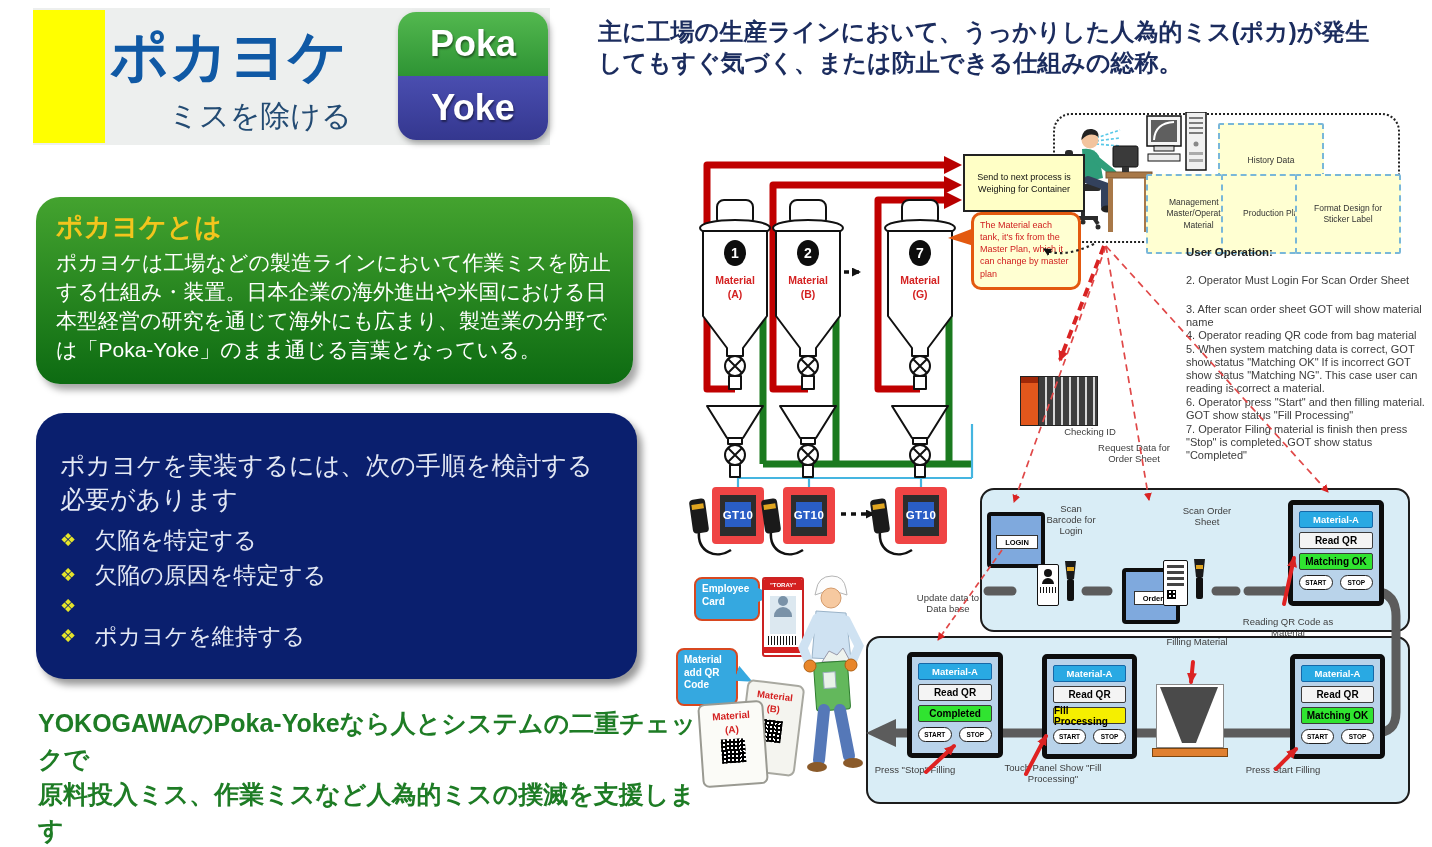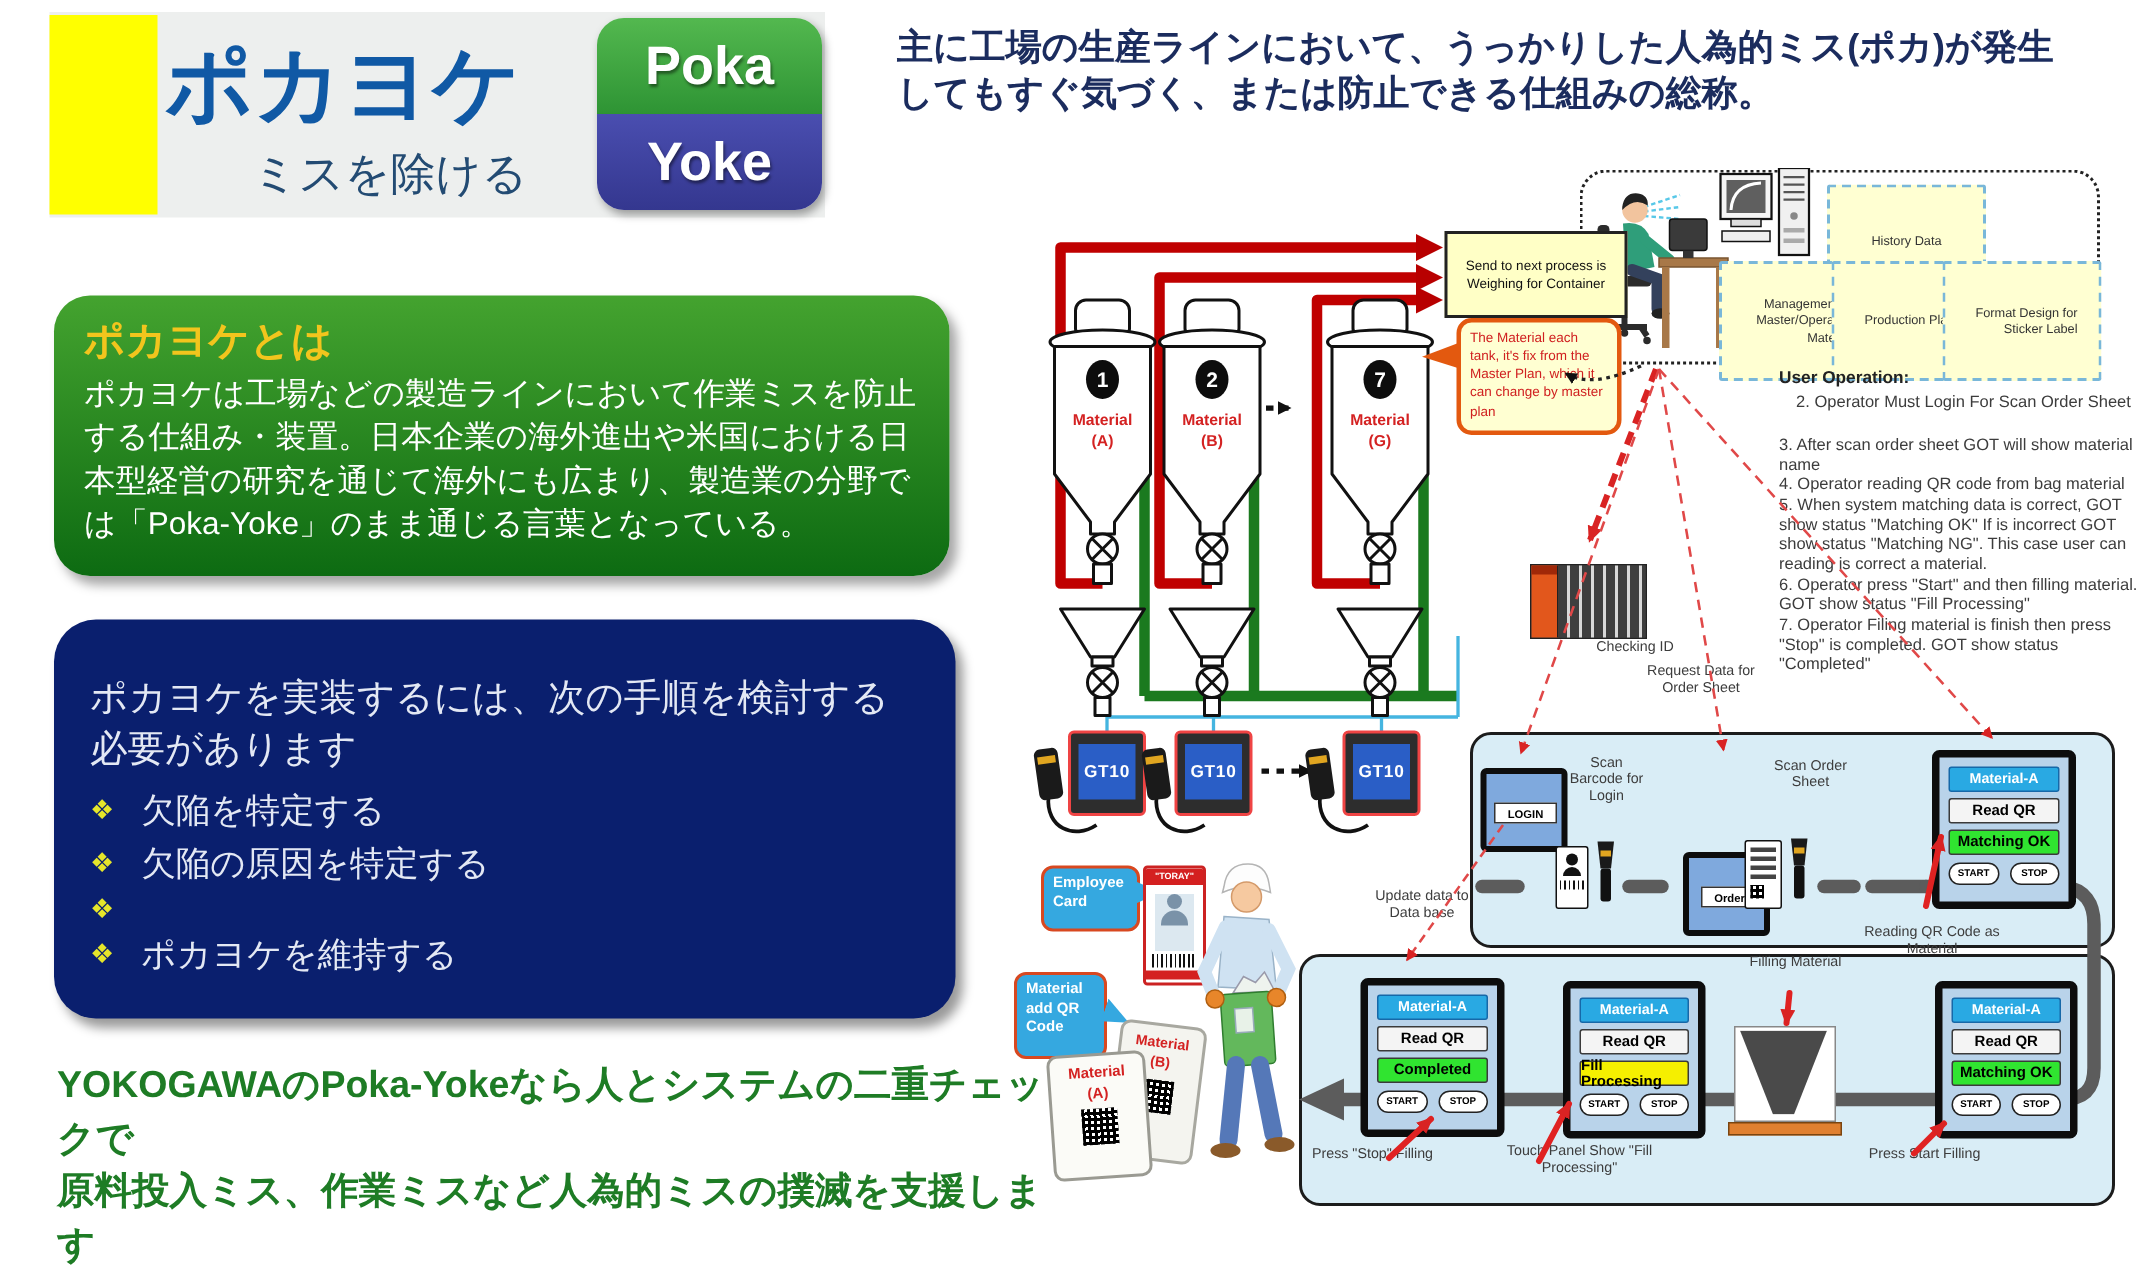--- a/index.html
+++ b/index.html
@@ -1,21 +1,21 @@
 <!DOCTYPE html>
 <html><head>
 <meta charset="utf-8">
 <style>
   html,body{margin:0;padding:0;background:#fff;font-family:"Liberation Sans",sans-serif;}
   .stage{position:relative;width:1432px;height:847px;background:#fff;overflow:hidden;}
   .abs{position:absolute;}
   .z1{z-index:1}.z2{z-index:2}.z3{z-index:3}.z4{z-index:4}
   .lbl{font-size:9.5px;color:#3d3d3d;text-align:center;line-height:1.18;}
   .sysbox{background:#ffffd2;border:2px dashed #79b7d9;color:#333;font-size:8.5px;
-          display:flex;align-items:center;justify-content:center;text-align:right;
+          display:flex;align-items:center;justify-content:center;text-align:center;
           line-height:1.3;border-radius:2px;padding:14px;}
   .note{background:#ffffc6;border:2px solid #222;font-size:9px;line-height:1.35;text-align:center;
         display:flex;align-items:center;justify-content:center;color:#111;padding:2px;}
   .callout-o{background:#ffffd2;border:3px solid #e3590f;border-radius:10px;color:#d02020;
              font-size:9px;line-height:1.35;padding:4px 6px;}
   .callout-b{background:#35a8e0;border:2.5px solid #d84820;border-radius:8px;color:#fff;
              font-weight:bold;font-size:10px;line-height:1.25;padding:4px 6px;}
   .mscreen{background:#b9d3ea;border:5px solid #0d0d0d;border-radius:5px;padding:6px;
            display:flex;flex-direction:column;gap:4px;box-sizing:border-box;}
   .bar{height:15px;display:flex;align-items:center;justify-content:center;font-weight:bold;
@@ -23,21 +23,21 @@
   .bar.title{background:#29a9e3;color:#fff;border-color:#1668a8;font-size:9.5px;}
   .bar.read{background:#f4f4f4;color:#000;}
   .bar.green{background:#30e430;color:#000;}
   .bar.yellow{background:#f5ef00;color:#000;}
   .btnrow{display:flex;justify-content:center;gap:7px;margin-top:1px;}
   .pill{width:34px;height:13px;border:1.6px solid #222;border-radius:8px;background:#fff;color:#000;
         font-size:6.5px;font-weight:bold;display:flex;align-items:center;justify-content:center;}
   .sscreen{background:#7fa9dd;border:4px solid #0d0d0d;border-radius:4px;position:relative;box-sizing:border-box;}
   .sbtn{position:absolute;background:#fff;border:1.6px solid #333;font-weight:bold;font-size:7.5px;
         display:flex;align-items:center;justify-content:center;color:#000;}
-  .gt10{background:#2d2d2d;border:2px solid #ef4444;border-radius:4px;padding:7px 5px 9px;box-sizing:border-box;}
+  .gt10{background:#2d2d2d;border:8px solid #ef4444;border-radius:4px;padding:7px 5px 9px;box-sizing:border-box;}
   .gt10 .scr{background:#2a5ec6;height:100%;display:flex;align-items:center;justify-content:center;
              color:#fff;font-weight:bold;font-size:11.5px;letter-spacing:.5px;}
   .tanknum{background:#0d0d0d;color:#fff;border-radius:50%;display:flex;align-items:center;
            justify-content:center;font-weight:bold;font-size:14px;}
   .tanklbl{color:#d42222;font-weight:bold;font-size:10.5px;text-align:center;line-height:1.35;}
   .badge{border-radius:18px;overflow:hidden;display:flex;flex-direction:column;
          box-shadow:2px 3px 6px rgba(0,0,0,.35), inset 0 0 0 2px rgba(255,255,255,.3);}
   .badge .bh{flex:1;display:flex;align-items:center;justify-content:center;color:#fff;font-weight:bold;
              font-size:36px;text-shadow:1px 2px 2px rgba(0,0,0,.45);}
   .qr{background:
@@ -249,21 +249,21 @@
     </svg>
   </div>
 
   <div class="abs z3 sysbox" style="left:1218px;top:123px;width:74px;height:44px;">History Data</div>
   <div class="abs z3 sysbox" style="left:1146px;top:174px;width:73px;height:48px;">Management of Master/Operator/ Material</div>
   <div class="abs z3 sysbox" style="left:1221px;top:174px;width:72px;height:48px;">Production Plan</div>
   <div class="abs z3 sysbox" style="left:1295px;top:174px;width:74px;height:48px;">Format Design for Sticker Label</div>
 
   <div class="abs z3" style="left:1186px;top:246px;width:246px;color:#3c3c3c;font-size:11px;line-height:1.18;">
     <div style="font-weight:bold;font-size:11.5px;color:#222;">User Operation:</div>
-    <div style="margin-top:2px;text-align:center;">2. Operator Must Login For Scan Order Sheet</div>
+    <div style="margin-top:14px;">2. Operator Must Login For Scan Order Sheet</div>
     <div style="margin-top:16px;">3. After scan order sheet GOT will show material name</div>
     <div style="margin-top:1px;">4. Operator reading QR code from bag material</div>
     <div style="margin-top:1px;">5. When system matching data is correct, GOT show status "Matching OK" If is incorrect GOT show status "Matching NG". This case user can reading is correct a material.</div>
     <div style="margin-top:1px;">6. Operator press "Start" and then filling material. GOT show status "Fill Processing"</div>
     <div style="margin-top:1px;">7. Operator Filing material is finish then press "Stop" is completed. GOT show status "Completed"</div>
   </div>
 
   <div class="abs z3 tanknum" style="left:724px;top:240px;width:22px;height:26px;">1</div>
   <div class="abs z3 tanknum" style="left:797px;top:240px;width:22px;height:26px;">2</div>
   <div class="abs z3 tanknum" style="left:909px;top:240px;width:22px;height:26px;">7</div>

